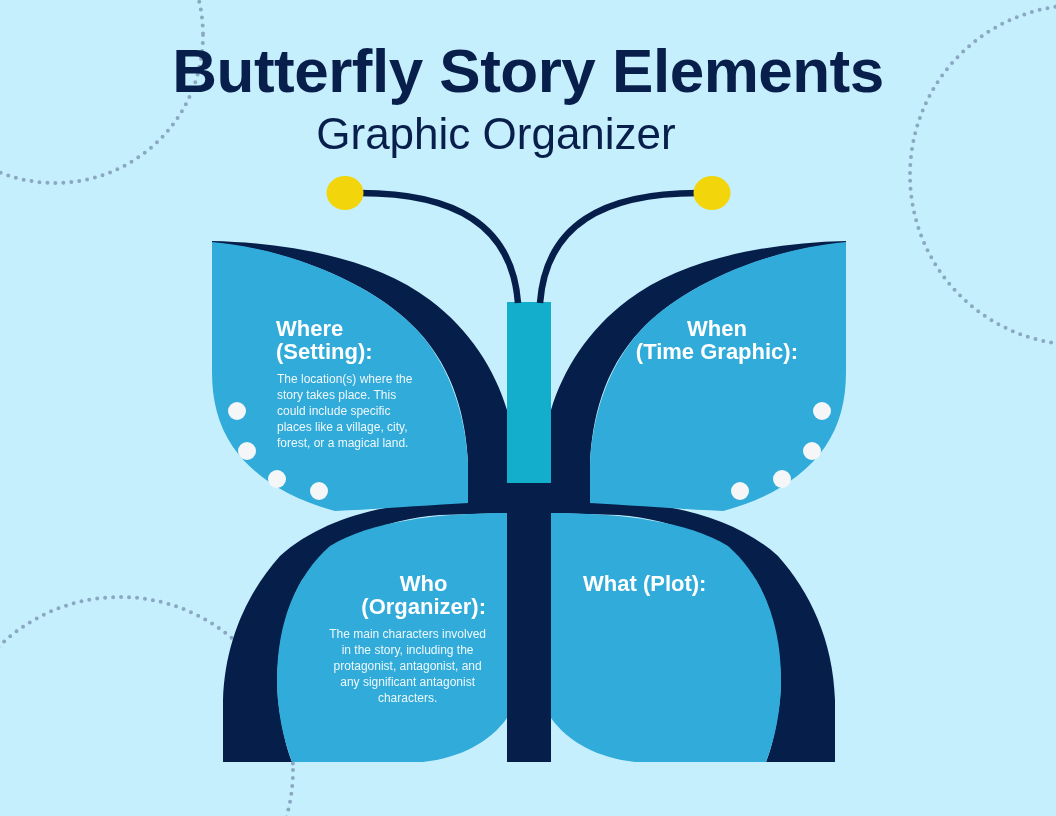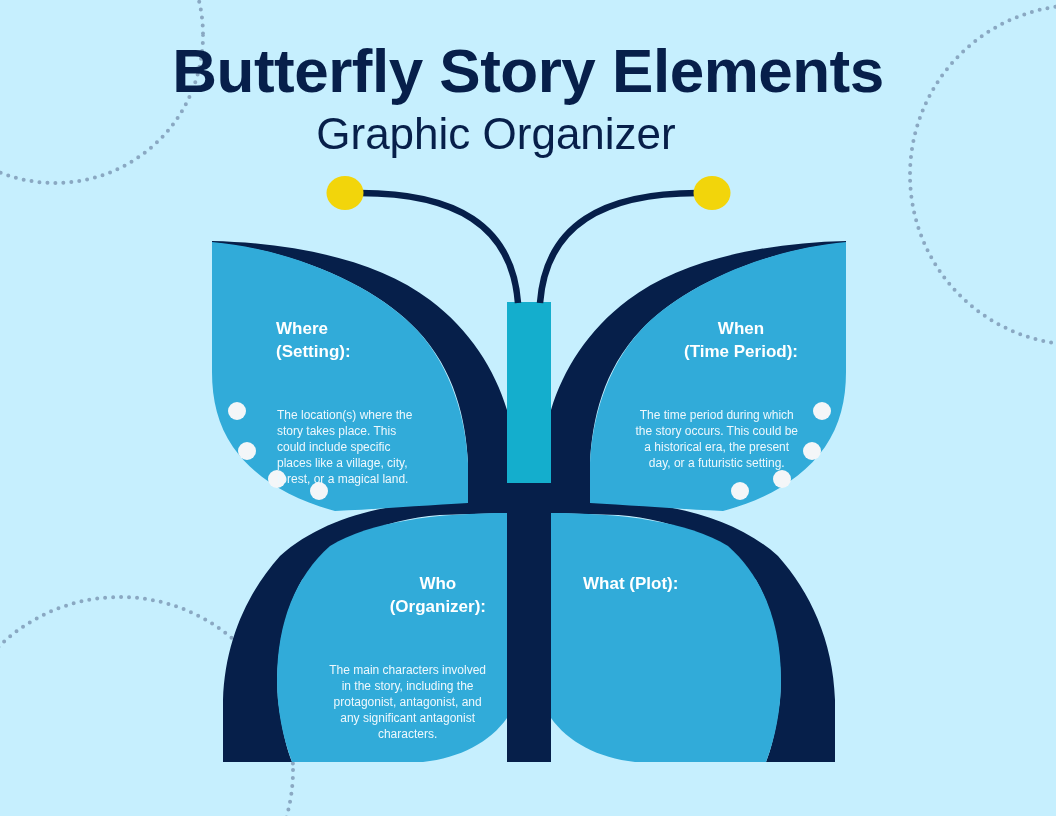--- a/index.html
+++ b/index.html
@@ -14,26 +14,26 @@
       position: absolute; left: 0; width: 1056px; top: 40px;
       text-align: center; font-size: 62px; line-height: 62px; font-weight: bold;
       color: #071f4a; letter-spacing: -0.5px;
     }
     .subtitle {
       position: absolute; left: 0; width: 992px; top: 112px;
       text-align: center; font-size: 44px; line-height: 44px; font-weight: normal;
       color: #071f4a;
     }
     .heading {
-      position: absolute; font-size: 17px; line-height: 23px; font-weight: bold;
+      position: absolute; font-size: 22px; line-height: 23px; font-weight: bold;
       color: #ffffff; white-space: nowrap;
     }
     .body-text {
       position: absolute; font-size: 12px; line-height: 16px;
-      color: #eef8fd; white-space: nowrap; margin-top: 36px;
+      color: #eef8fd; white-space: nowrap;
     }
     .left-al { text-align: left; }
     .right-al { text-align: center; }
     .line { display: block; }
   </style>
 </head>
 <body>
 
 <div id="canvas">
 
@@ -99,27 +99,21 @@
   <div class="body-text left-al" style="left:277px; top:371px;">
     <span class="line">The location(s) where the</span>
     <span class="line">story takes place. This</span>
     <span class="line">could include specific</span>
     <span class="line">places like a village, city,</span>
     <span class="line">forest, or a magical land.</span>
   </div>
 
   <div class="heading right-al" style="right:258px; top:317px;">
     <span class="line">When</span>
-    <span class="line">(Time Period):</span>
-  </div>
-  <div class="body-text right-al" style="right:258px; top:371px;">
-    <span class="line">The time period during which</span>
-    <span class="line">the story occurs. This could be</span>
-    <span class="line">a historical era, the present</span>
-    <span class="line">day, or a futuristic setting.</span>
+    <span class="line">(Time Graphic):</span>
   </div>
 
   <div class="heading right-al" style="right:570px; top:572px;">
     <span class="line">Who</span>
     <span class="line">(Organizer):</span>
   </div>
   <div class="body-text right-al" style="right:570px; top:626px;">
     <span class="line">The main characters involved</span>
     <span class="line">in the story, including the</span>
     <span class="line">protagonist, antagonist, and</span>

